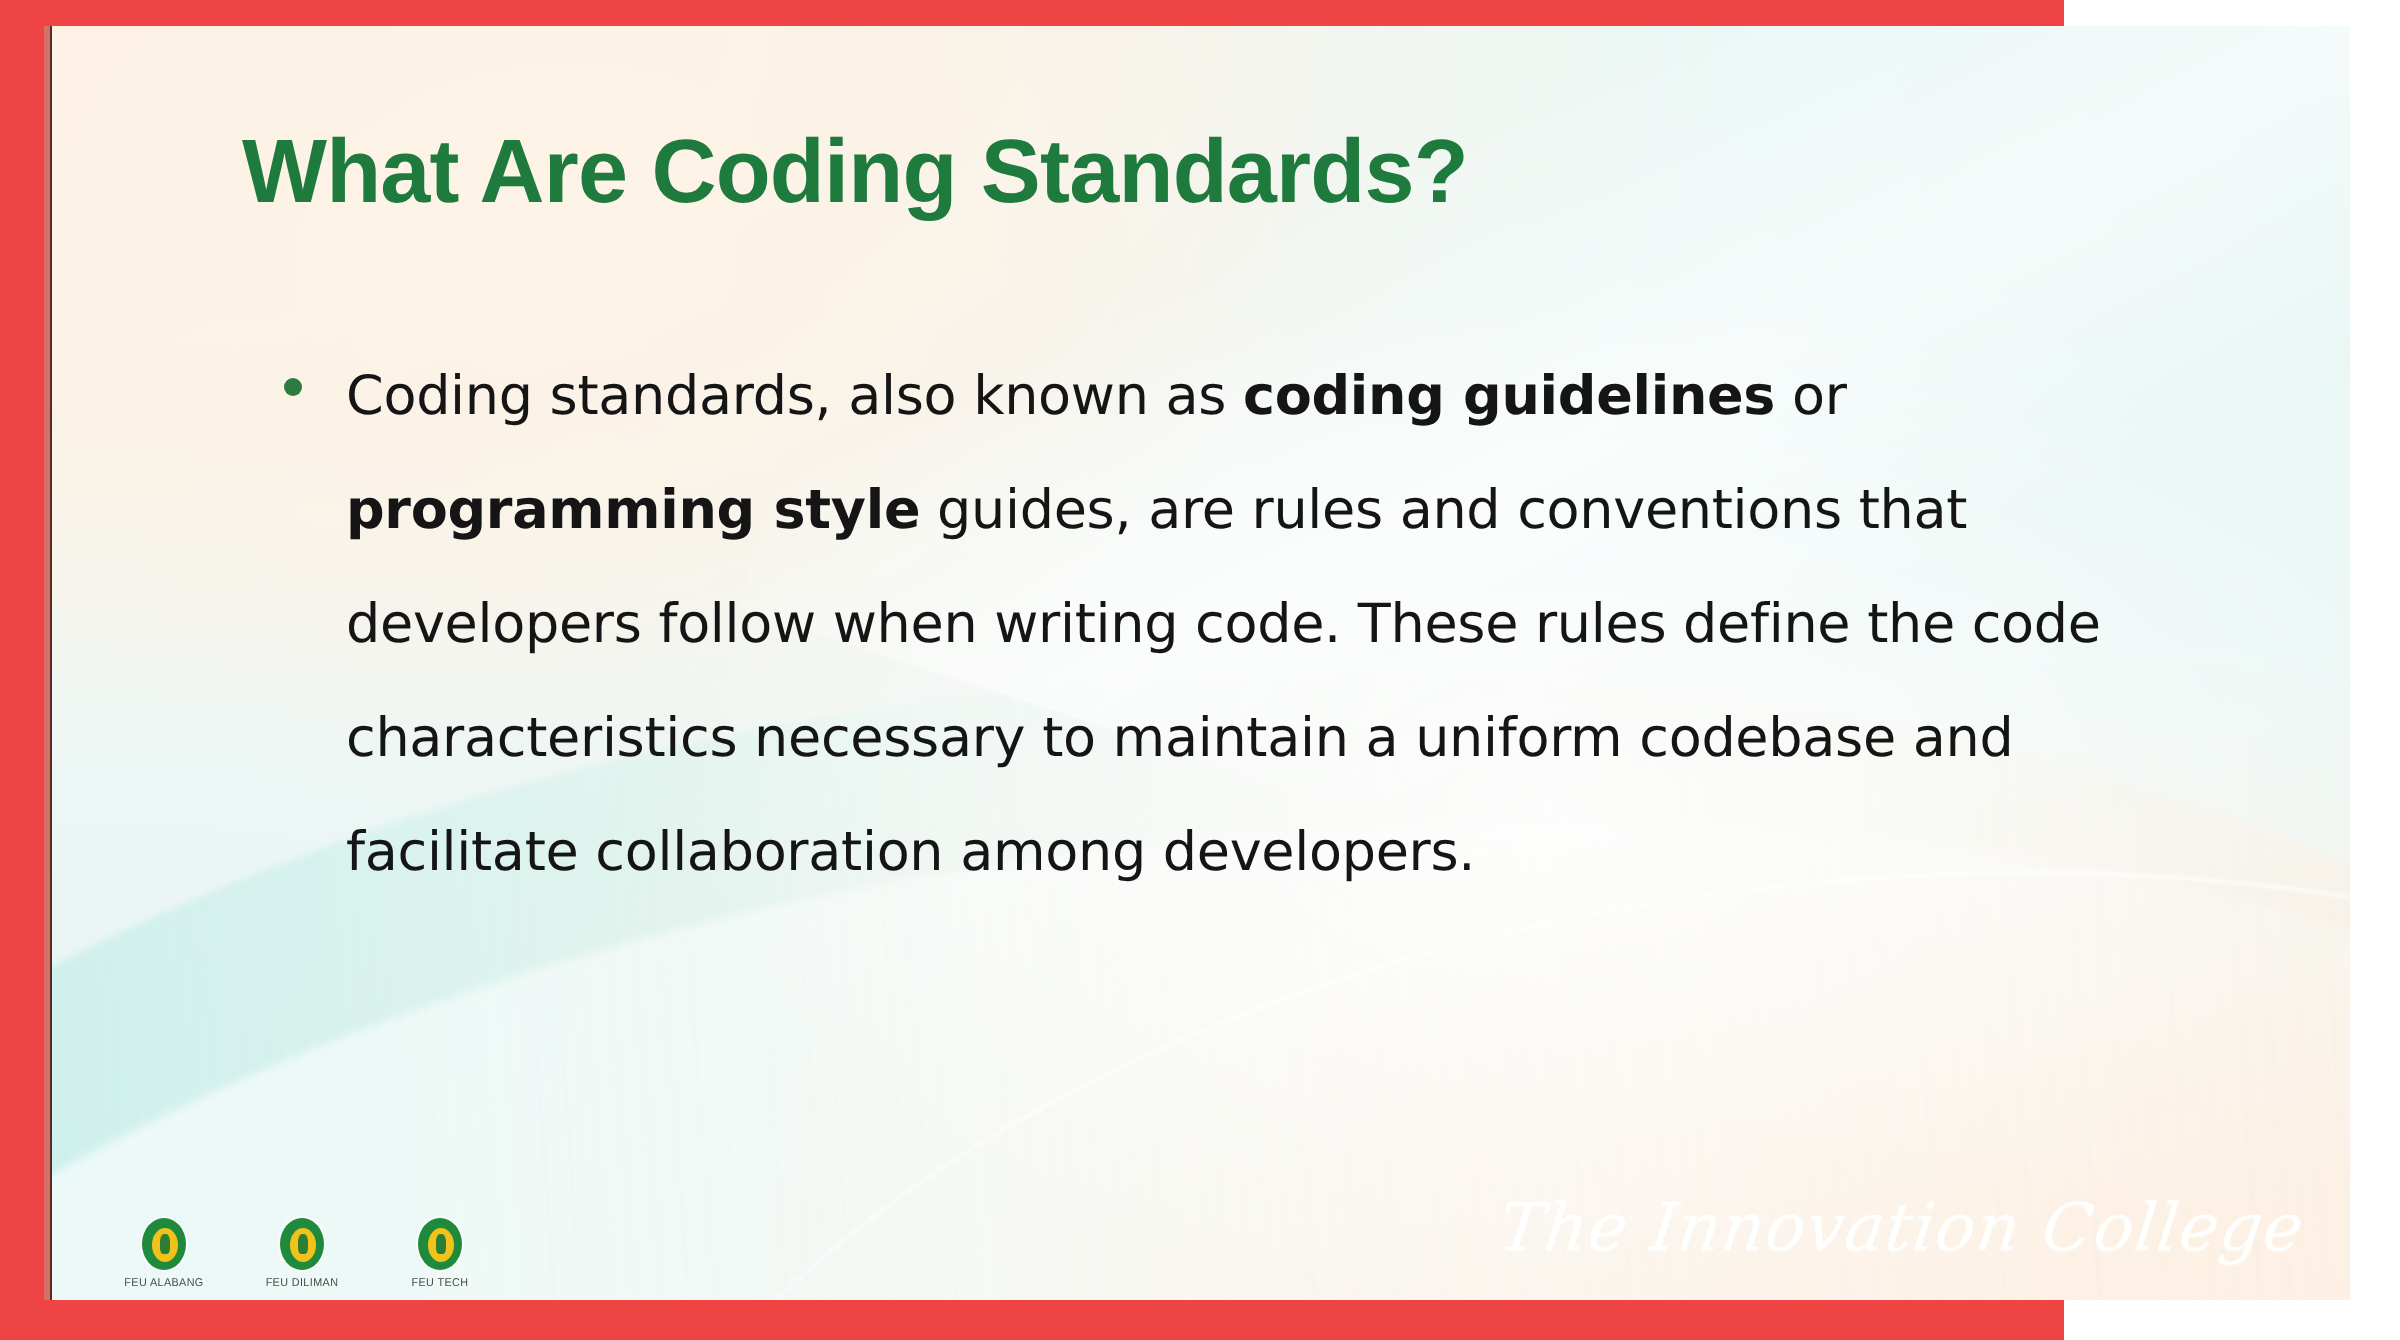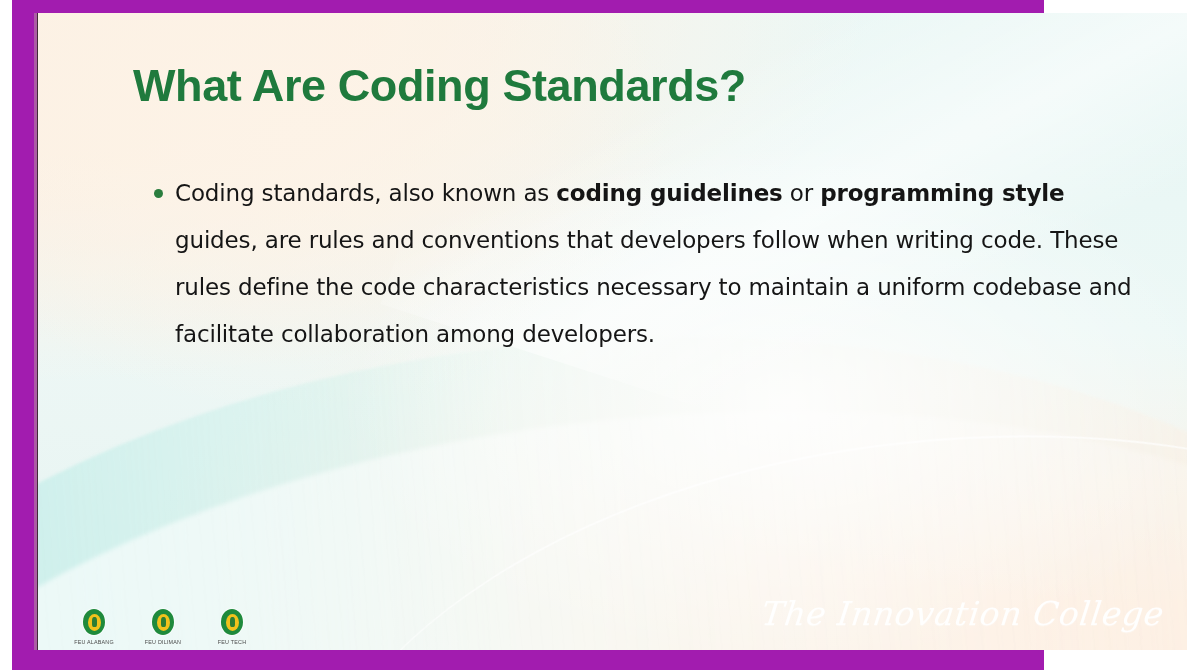--- a/index.html
+++ b/index.html
@@ -10,24 +10,24 @@
   body {
     width: 1200px;
     height: 670px;
     overflow: hidden;
     font-family: "Liberation Sans", sans-serif;
   }
 
   
   .slide-wrap {
     position: absolute;
-    left: 12px; top: 0;
+    left: 0; top: 0;
     width: 1032px;
     height: 670px;
-    background: #a21caf;
+    background: #ef4444;
   }
 
   .slide {
     position: absolute;
     left: 26px;
     top: 13px;
     width: 1149px;
     height: 637px;
     overflow: hidden;
     background: #f2f7f6;
@@ -156,24 +156,25 @@
     position: absolute;
     left: 2px;
     top: 19px;
     width: 9px;
     height: 9px;
     border-radius: 50%;
     background: #2a7d3e;
   }
   .bullet-text {
     font-family: "DejaVu Sans", sans-serif;
-    font-size: 23px;
-    line-height: 47px;
+    font-size: 27px;
+    line-height: 57px;
     color: #151515;
     letter-spacing: -0.15px;
+    margin-left: 10px;
   }
   .bullet-text b { font-weight: 700; }
 
   
   .footer-logos {
     position: absolute;
     left: 31px;
     top: 596px;
     display: flex;
     gap: 19px;

